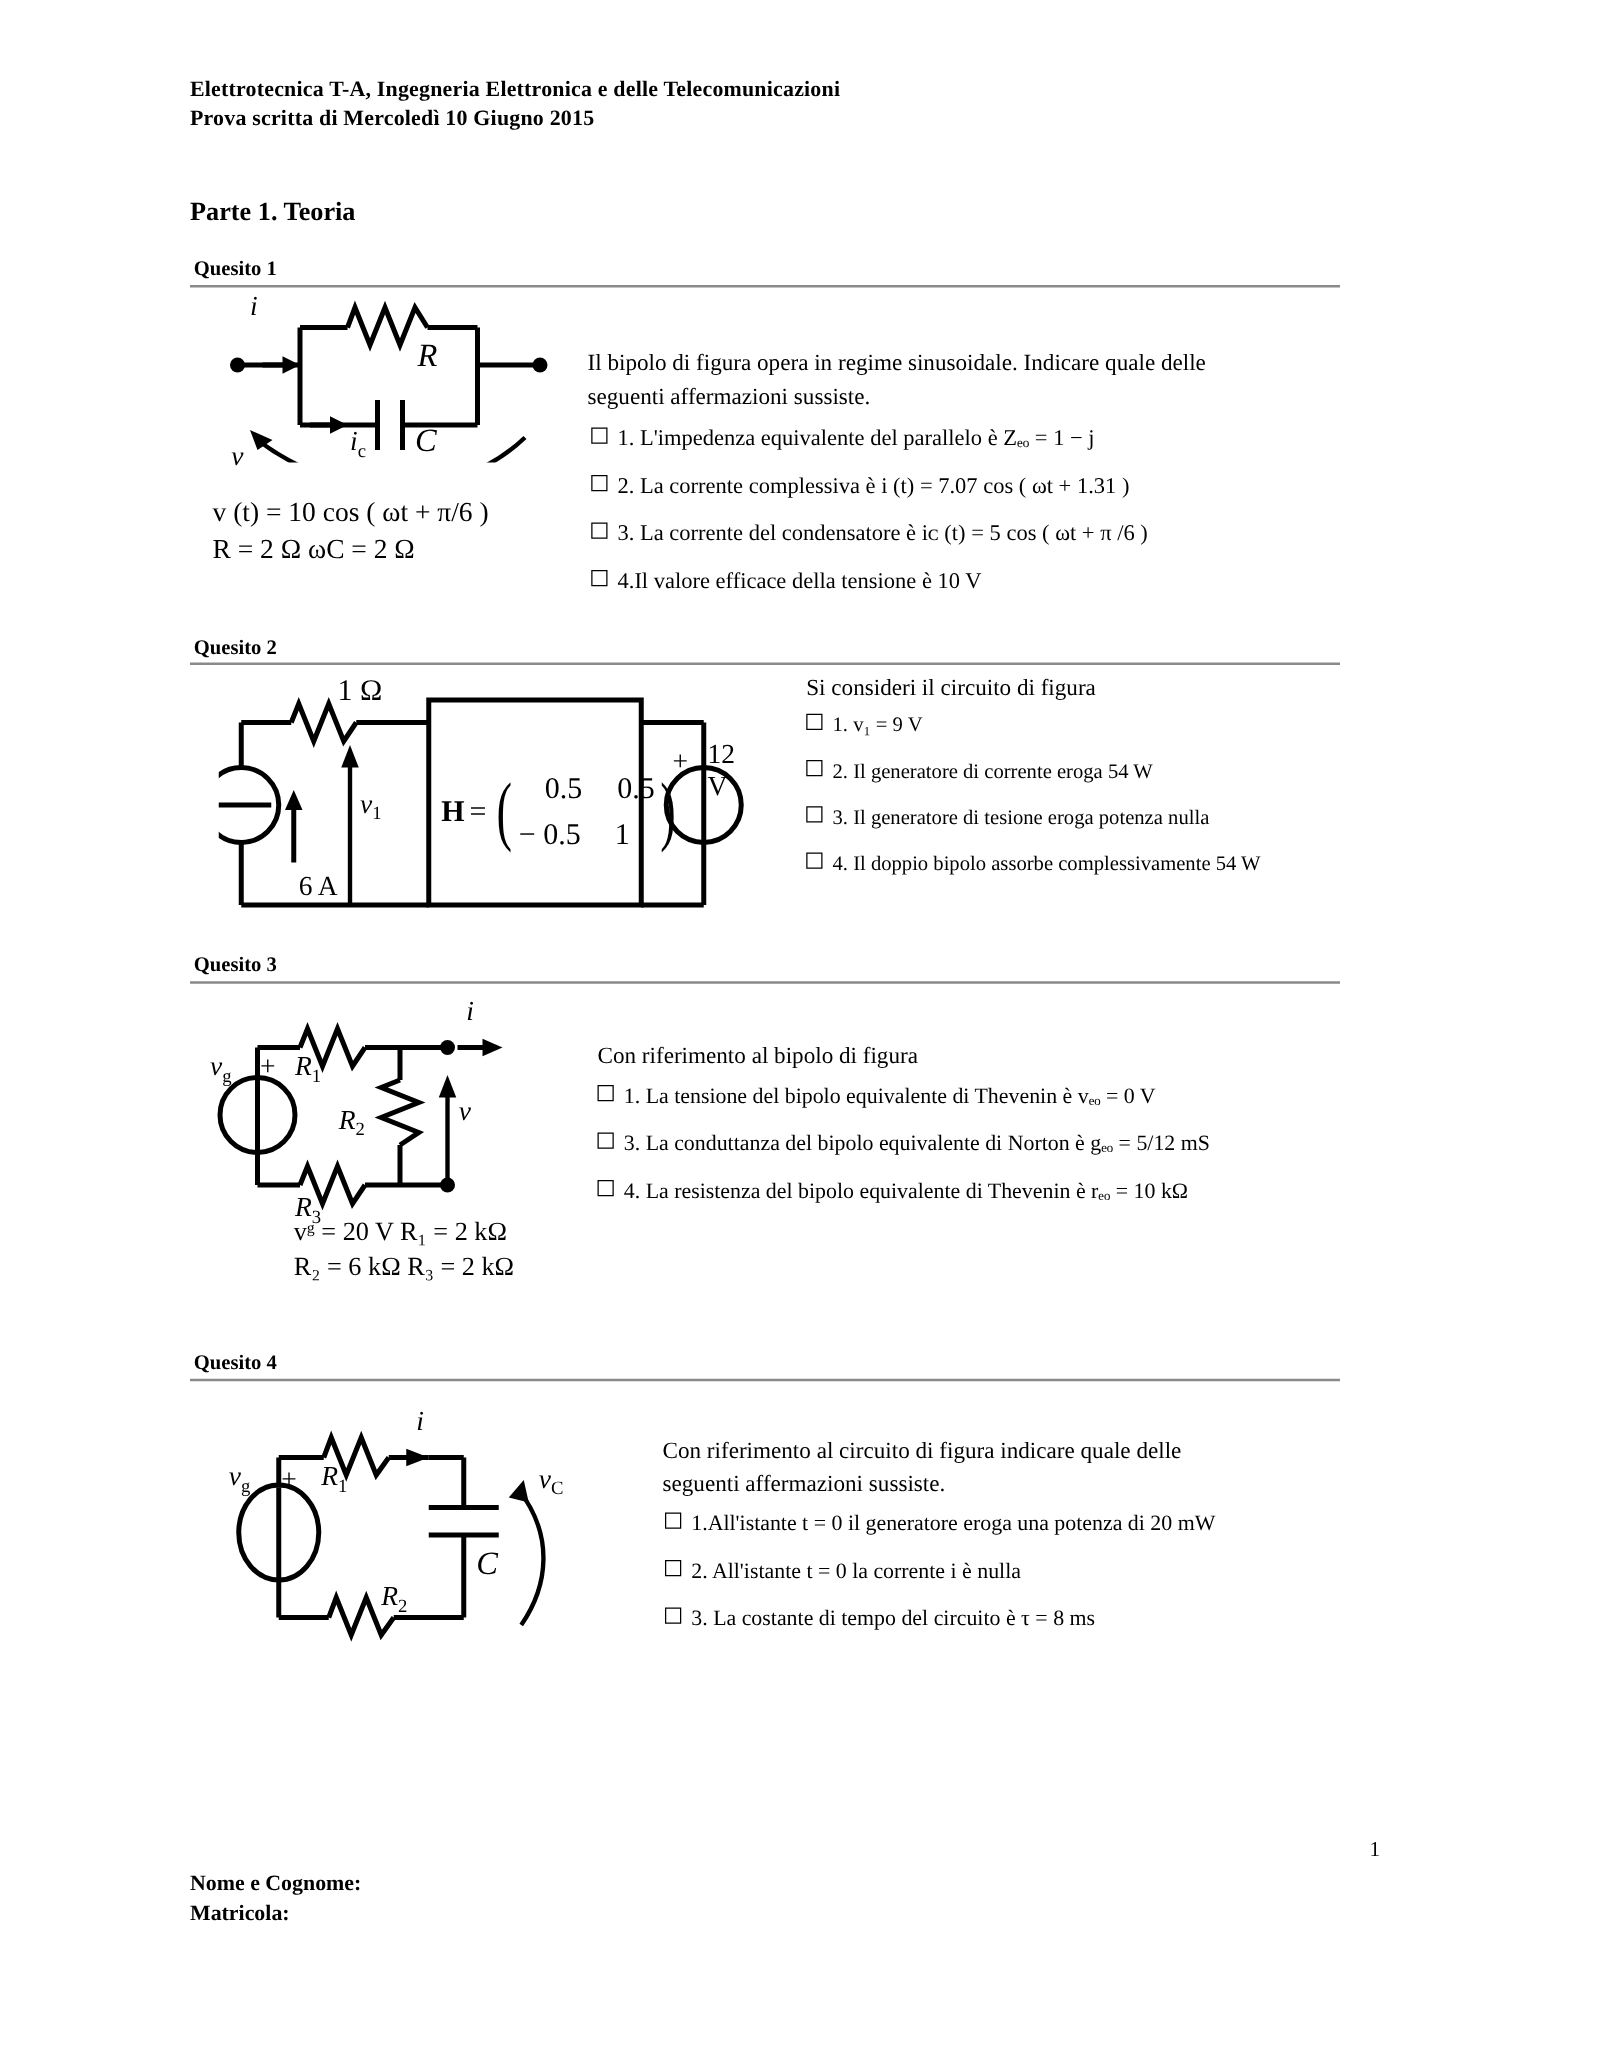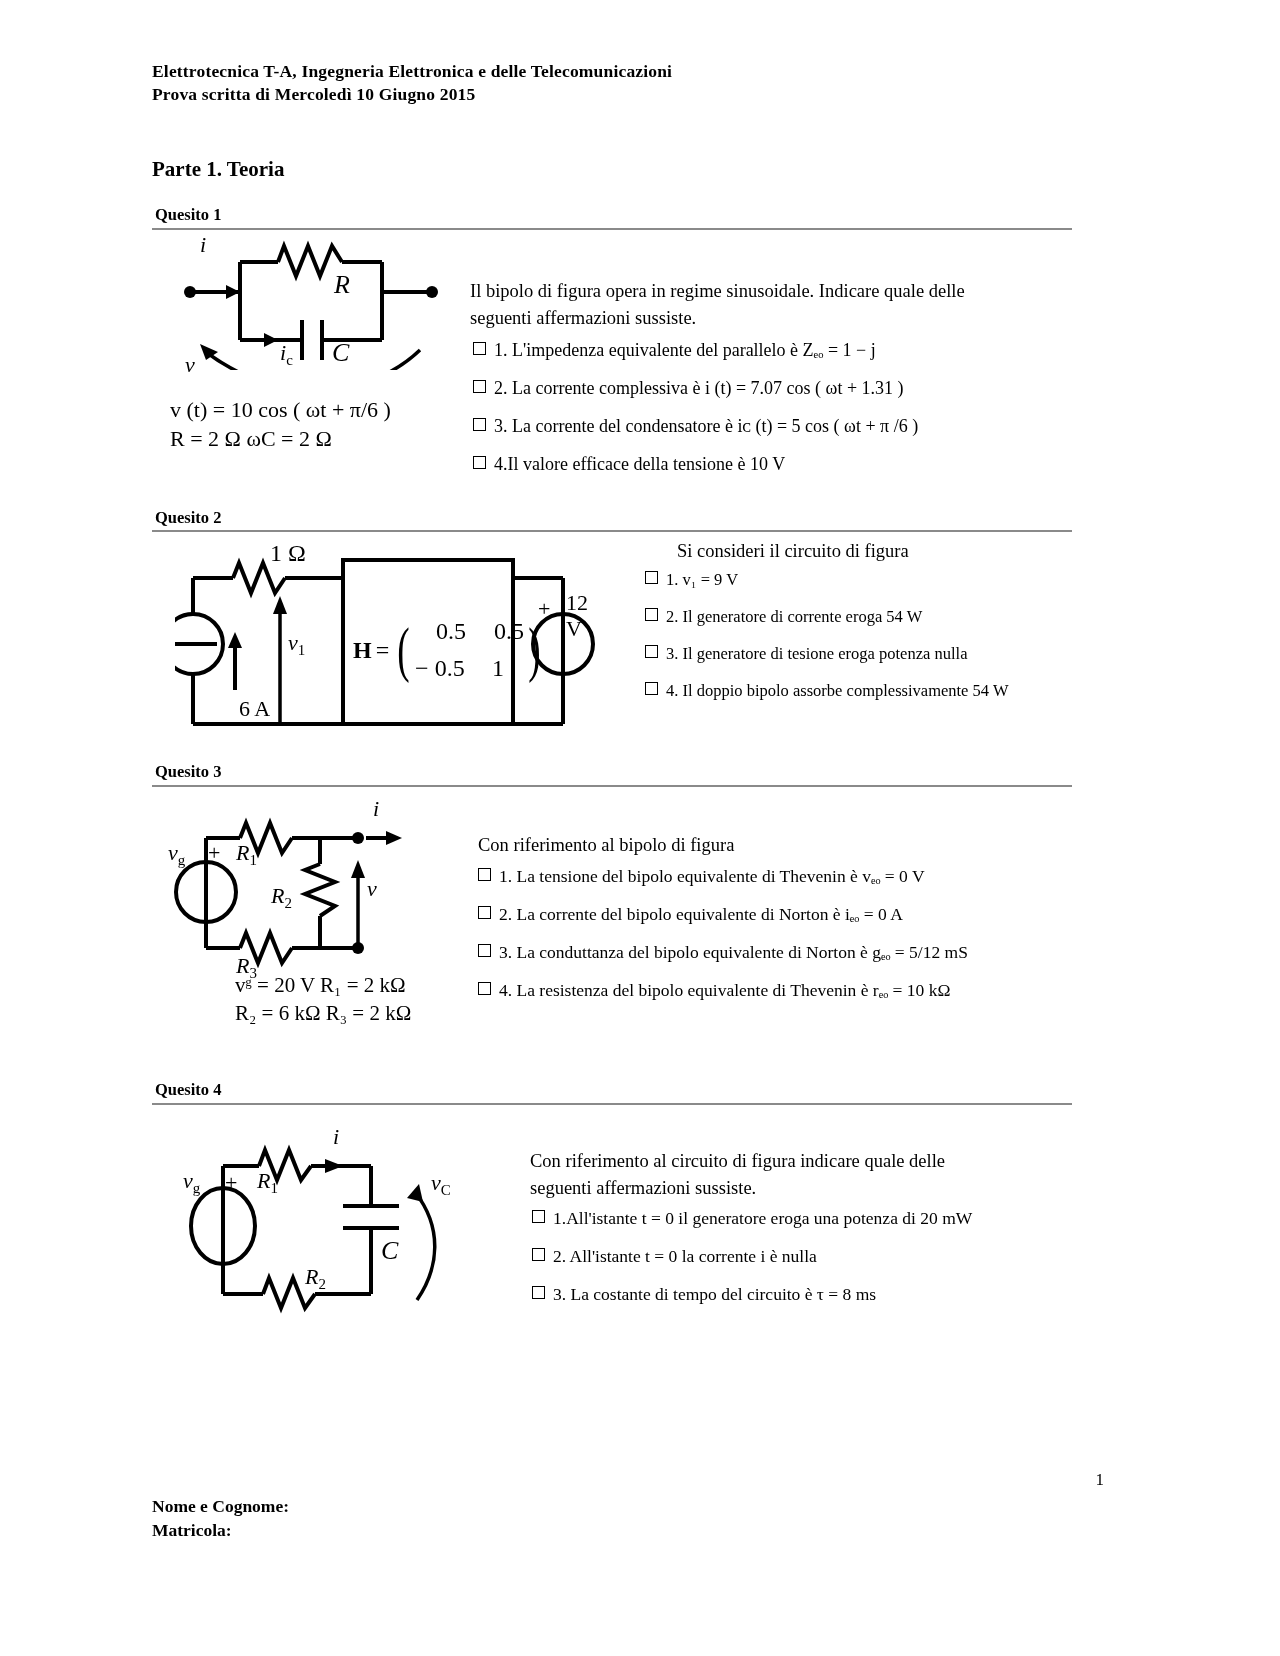--- a/index.html
+++ b/index.html
@@ -224,21 +224,21 @@
         </span>
         <span style="display:block; text-align:center; margin-top:10px;">
           <span style="display:inline-block; width:52px;">− 0.5</span>
           <span style="display:inline-block; width:52px;">1</span>
         </span>
       </span>
       <span style="font-size:62px; font-weight:300; line-height:0.7; transform:scaleX(0.6); display:inline-block;">)</span>
     </div>
   </div>
 
-  <div class="prompt" style="left:645px; top:538px; width:430px;margin-left:32px;">
+  <div class="prompt" style="left:645px; top:538px; width:430px;">
     <div>Si consideri il circuito di figura</div>
   </div>
 
   <div class="opts" style="left:645px; top:570px; font-size:16.5px;">
     <div class="opt"><span class="box"></span><span>1. v₁ = 9 V</span></div>
     <div class="opt"><span class="box"></span><span>2. Il generatore di corrente eroga 54 W</span></div>
     <div class="opt"><span class="box"></span><span>3. Il generatore di tesione eroga potenza nulla</span></div>
     <div class="opt"><span class="box"></span><span>4. Il doppio bipolo assorbe complessivamente 54 W</span></div>
   </div>
 
@@ -286,21 +286,20 @@
     <div>vᵍ = 20 V    R₁ = 2 kΩ</div>
     <div>R₂ = 6 kΩ   R₃ = 2 kΩ</div>
   </div>
 
   <div class="prompt" style="left:478px; top:832px; width:580px;">
     <div>Con riferimento al bipolo di figura</div>
   </div>
 
   <div class="opts" style="left:478px; top:866px; font-size:17.5px;">
     <div class="opt"><span class="box"></span><span>1. La tensione del bipolo equivalente di Thevenin è vₑₒ = 0 V</span></div>
-    <div class="opt"><span class="box"></span><span>2. La corrente del bipolo equivalente di Norton è iₑₒ = 0 A</span></div>
     <div class="opt"><span class="box"></span><span>3. La conduttanza del bipolo equivalente di Norton è gₑₒ = 5/12 mS</span></div>
     <div class="opt"><span class="box"></span><span>4. La resistenza del bipolo equivalente di Thevenin è rₑₒ = 10 kΩ</span></div>
   </div>
 
   <div class="q-label" style="top:1080px;">Quesito 4</div>
   <div class="q-rule" style="top:1103px;"></div>
 
   <div class="fig" style="left:185px; top:1128px;">
     <svg width="300" height="190" viewBox="0 0 300 190">
 

